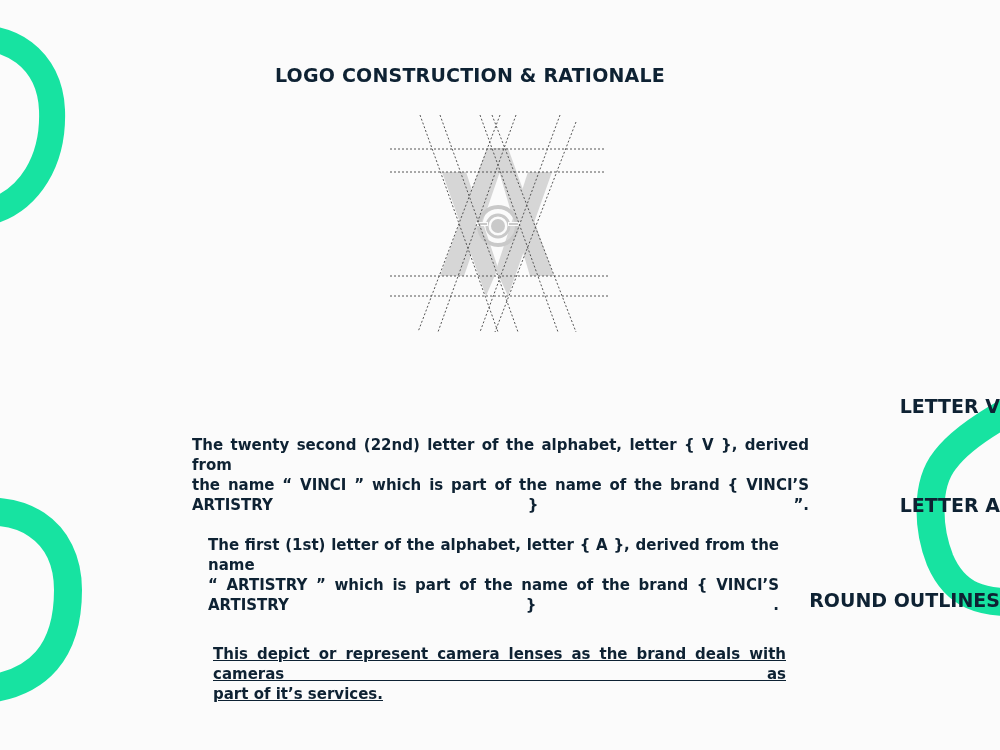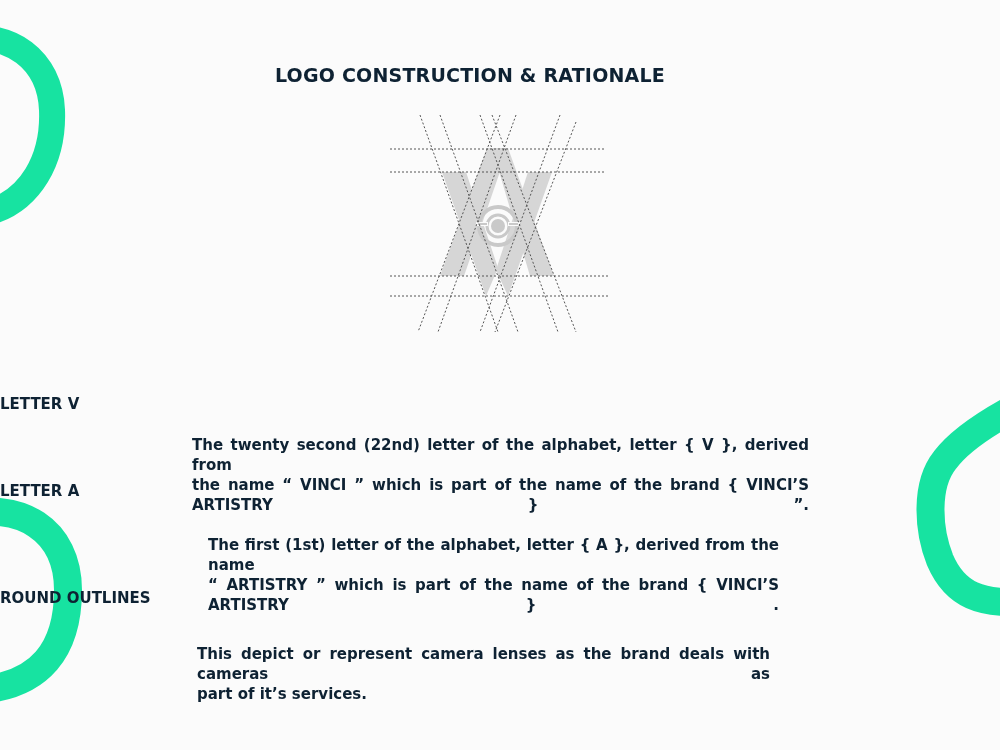--- a/index.html
+++ b/index.html
@@ -31,22 +31,22 @@
     }
     #logo-construction {
       position: absolute;
       left: 380px;
       top: 110px;
     }
     .section-heading {
       position: absolute;
       left: 0;
       width: 1000px;
-      text-align: left;
-      font-size: 15px;
+      text-align: right;
+      font-size: 19px;
       font-weight: bold;
       color: #0e2233;
     }
     .para {
       position: absolute;
       font-size: 15px;
       font-weight: bold;
       line-height: 20px;
       color: #0e2233;
       text-align: justify;
@@ -121,23 +121,23 @@
     <line x1="120" y1="5" x2="38" y2="222"></line>
   </g>
 </svg>
 
 <div class="section-heading" style="top:395px">LETTER V</div>
 <div class="para" style="left:192px;top:435px;width:617px;">
   <span class="line justified">The twenty second (22nd) letter of the alphabet, letter { V },  derived from</span>
   <span class="line justified">the name “ VINCI ” which is part of the name of the brand { VINCI’S ARTISTRY } ”.</span>
 </div>
 
-<div class="section-heading" style="top:482px">LETTER A</div>
+<div class="section-heading" style="top:494px">LETTER A</div>
 <div class="para" style="left:208px;top:535px;width:571px;">
   <span class="line justified">The first (1st) letter of the alphabet, letter { A },  derived from the name</span>
   <span class="line justified">“ ARTISTRY ” which is part of the name of the brand { VINCI’S ARTISTRY } .</span>
 </div>
 
 <div class="section-heading" style="top:589px">ROUND OUTLINES</div>
-<div class="para" style="left:197px;top:644px;width:573px;">
+<div class="para" style="left:213px;top:644px;width:573px;text-decoration:underline;">
   <span class="line justified">This depict or represent camera lenses as the brand deals with cameras as</span>
   <span class="line plain">part of it’s services.</span>
 </div>
 
 </body></html>

